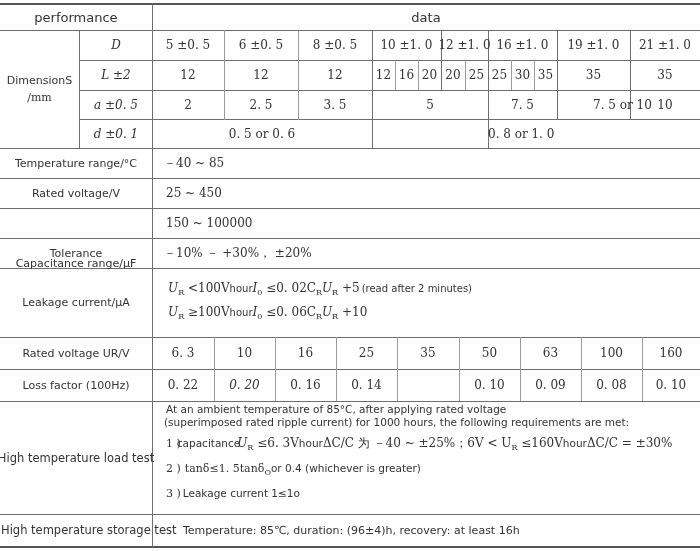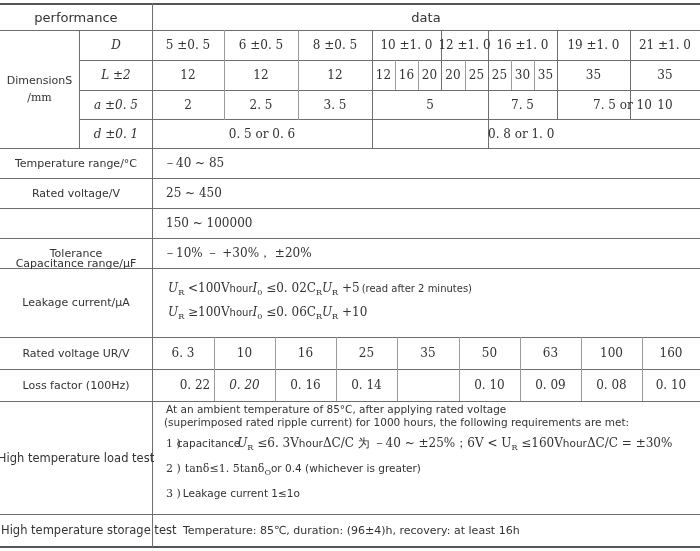--- a/index.html
+++ b/index.html
@@ -148,21 +148,21 @@
   <div class="cell serif" style="left:152px; top:337px; width:62px; height:32px;">6. 3</div>
   <div class="cell serif" style="left:214px; top:337px; width:61px; height:32px;">10</div>
   <div class="cell serif" style="left:275px; top:337px; width:61px; height:32px;">16</div>
   <div class="cell serif" style="left:336px; top:337px; width:61px; height:32px;">25</div>
   <div class="cell serif" style="left:397px; top:337px; width:62px; height:32px;">35</div>
   <div class="cell serif" style="left:459px; top:337px; width:61px; height:32px;">50</div>
   <div class="cell serif" style="left:520px; top:337px; width:61px; height:32px;">63</div>
   <div class="cell serif" style="left:581px; top:337px; width:61px; height:32px;">100</div>
   <div class="cell serif" style="left:642px; top:337px; width:58px; height:32px;">160</div>
 
-  <div class="cell serif" style="left:164px; top:369px; width:62px; height:32px;">0. 22</div>
+  <div class="cell serif" style="left:152px; top:369px; width:62px; height:32px;">0. 22</div>
   <div class="cell serif" style="left:214px; top:369px; width:61px; height:32px;font-style:italic;">0. 20</div>
   <div class="cell serif" style="left:275px; top:369px; width:61px; height:32px;">0. 16</div>
   <div class="cell serif" style="left:336px; top:369px; width:61px; height:32px;">0. 14</div>
   <div class="cell serif" style="left:459px; top:369px; width:61px; height:32px;">0. 10</div>
   <div class="cell serif" style="left:520px; top:369px; width:61px; height:32px;">0. 09</div>
   <div class="cell serif" style="left:581px; top:369px; width:61px; height:32px;">0. 08</div>
   <div class="cell serif" style="left:642px; top:369px; width:58px; height:32px;">0. 10</div>
 
   <div class="cell label" style="left:0; top:401px; width:152px; height:113px; font-size:11.5px;">High temperature load test</div>
   <div class="block" style="left:166px; top:403px; width:530px; height:110px;">

